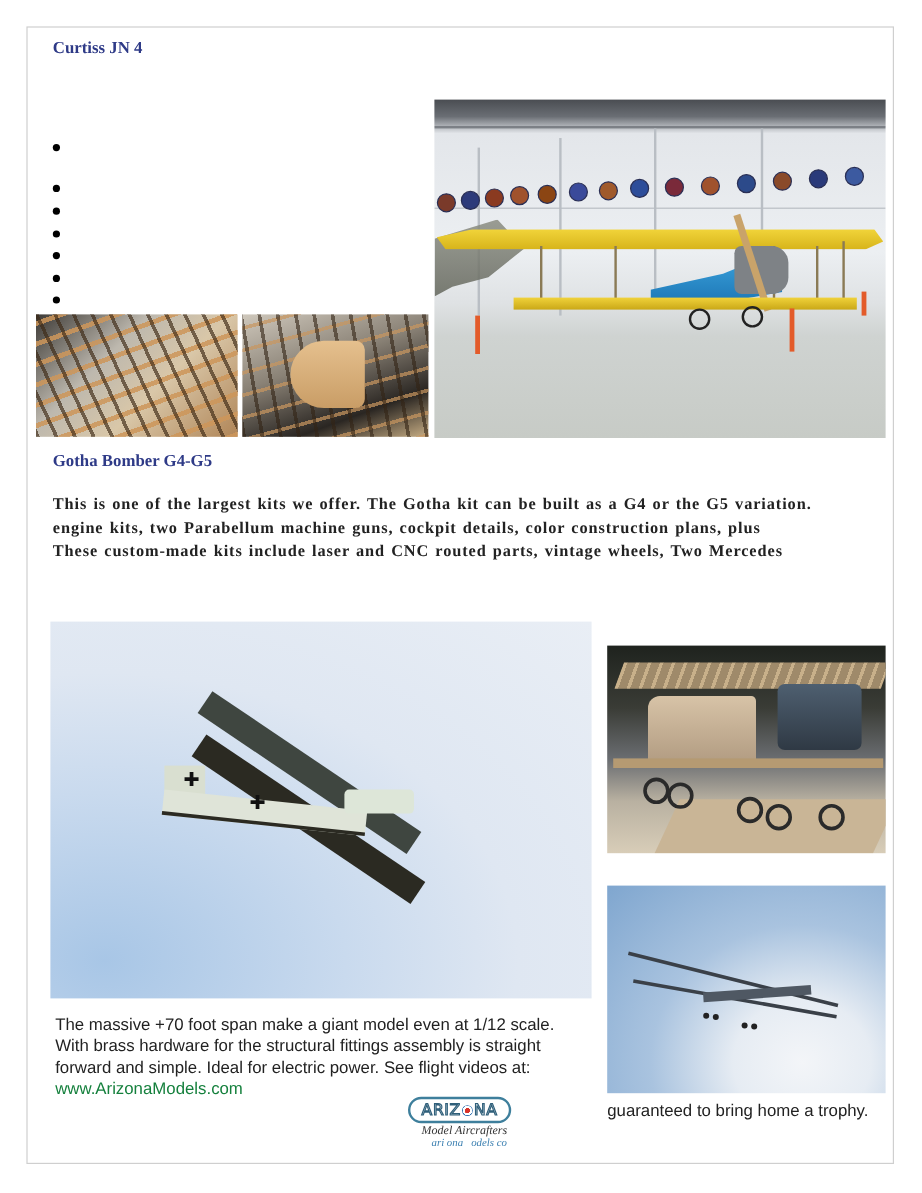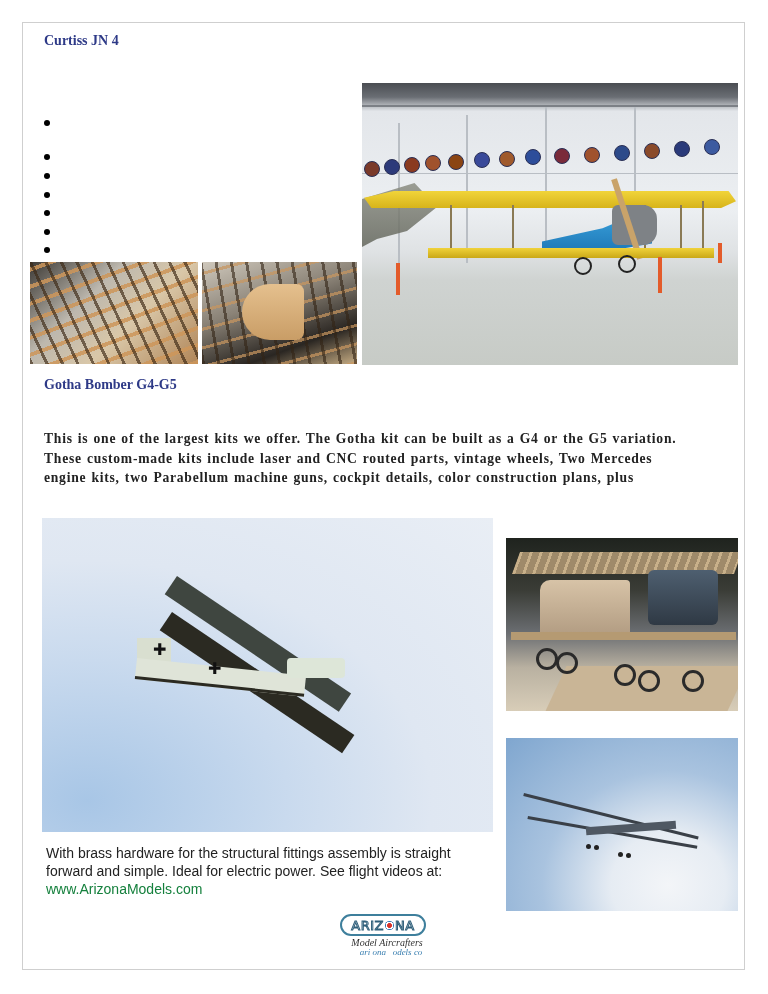--- a/index.html
+++ b/index.html
@@ -210,21 +210,21 @@
       transform: rotate(-4deg);
     }
     .g5flight .w {
       position:absolute; width:5px; height:5px; background:#222; border-radius:50%;
     }
 
     
     .gotha-body {
       position: absolute;
       left: 44px;
-      top: 429px;
+      top: 410px;
       width: 690px;
       margin: 0;
       font-family: "Liberation Serif", serif;
       font-weight: bold;
       font-size: 13.6px;
       letter-spacing: 0.75px;
       word-spacing: 1px;
       line-height: 19.5px;
       color: #222;
     }
@@ -346,35 +346,36 @@
 
 <div class="photo build1"></div>
 <div class="photo build2">
   <div class="cowl"></div>
 </div>
 
 <h2 class="section-title" style="left:44px; top:377px;">Gotha Bomber G4-G5</h2>
 
 <p class="gotha-body">
   <span>This is one of the largest kits we offer. The Gotha kit can be built as a G4 or the G5 variation.</span>
+  <span style="white-space:pre;">engine kits, two Parabellum machine guns, cockpit details, color construction plans, plus</span>
   <span>These custom-made kits include laser and CNC routed parts, vintage wheels, Two Mercedes</span>
-  <span style="white-space:pre;">engine kits, two Parabellum machine guns, cockpit details, color construction plans, plus</span>
 </p>
 
 <div class="photo g4">
   <div class="wing-up"></div>
   <div class="wing-low"></div>
   <div class="tail"></div>
   <div class="fuse"></div>
   <div class="nacelle"></div>
   <span class="cross" style="left:111px;top:122px;">✚</span>
   <span class="cross" style="left:166px;top:141px;">✚</span>
 </div>
 
 <div class="g4-body">
+  <span>The massive +70 foot span make a giant model even at 1/12 scale.</span>
   <span>With brass hardware for the structural fittings assembly is straight</span>
   <span>forward and simple. Ideal for electric power. See flight videos at:</span>
   <a href="#">www.ArizonaModels.com</a>
 </div>
 
 <div class="photo g5museum">
   <div class="upper"></div>
   <div class="body"></div>
   <div class="engine"></div>
   <div class="lower"></div>
@@ -390,20 +391,21 @@
   <div class="wtop"></div>
   <div class="wbot"></div>
   <div class="fus"></div>
   <div class="w" style="left:80px;top:106px;"></div>
   <div class="w" style="left:88px;top:107px;"></div>
   <div class="w" style="left:112px;top:114px;"></div>
   <div class="w" style="left:120px;top:115px;"></div>
 </div>
 
 <div class="g5-body">
+  <span>guaranteed to bring home a trophy.</span>
 </div>
 
 <div class="logo">
   <div class="pill">
     <span>ARIZ</span>
       <span class="roundel"></span>
       <span>NA</span>
   </div>
   <div class="sub">Model Aircrafters</div>
   <div class="sub2" style="white-space:pre;">ari ona   odels co</div>

